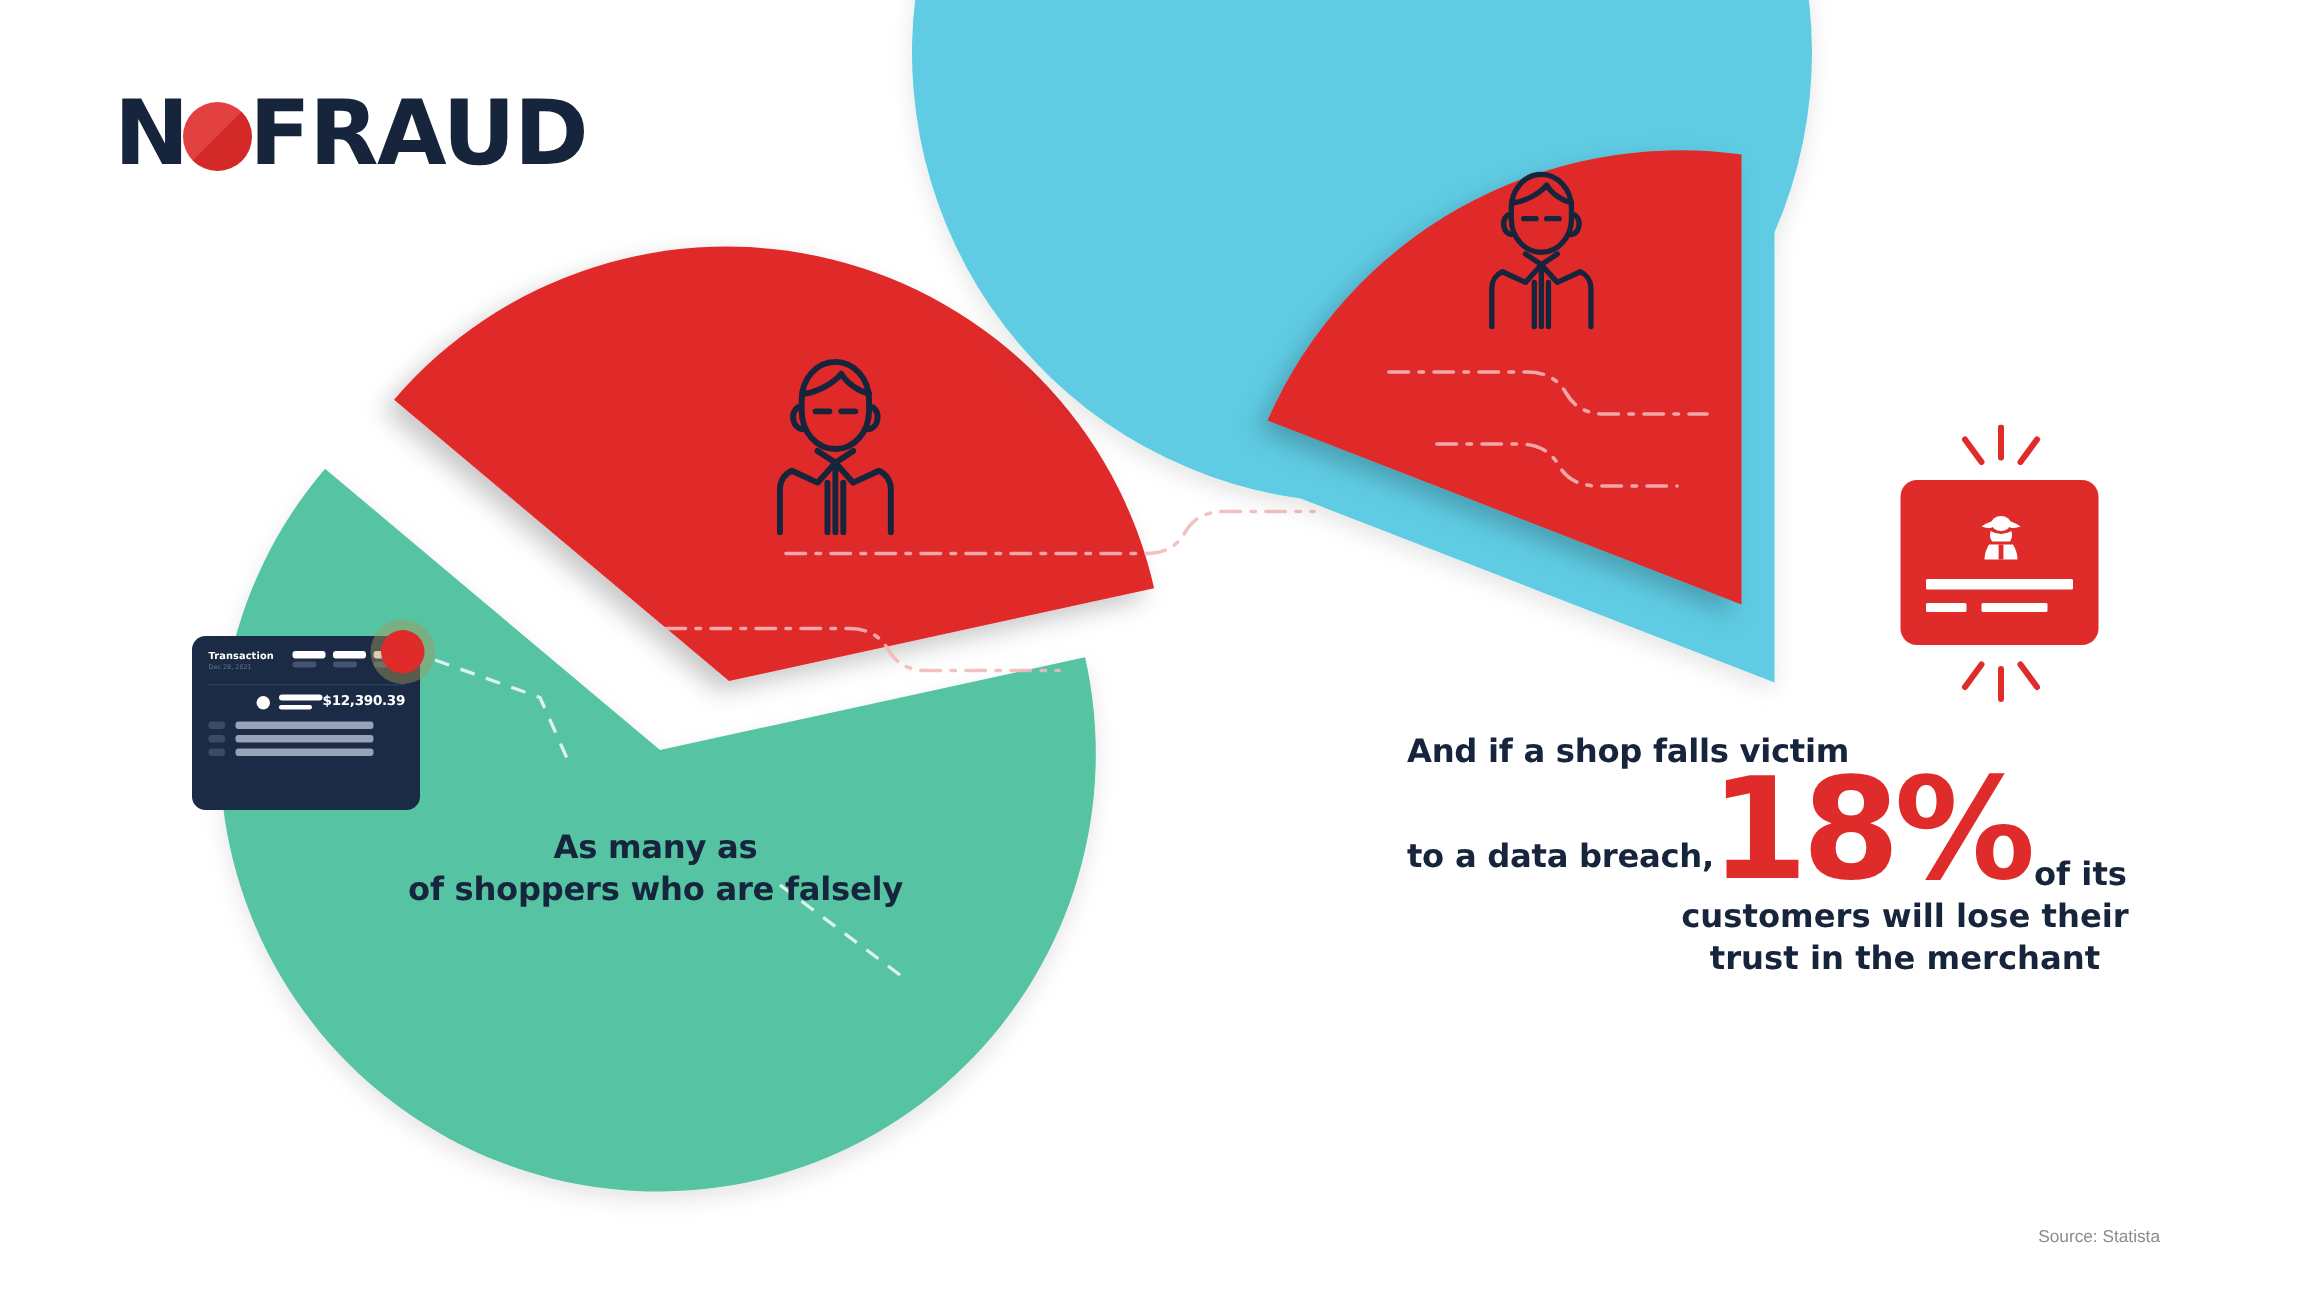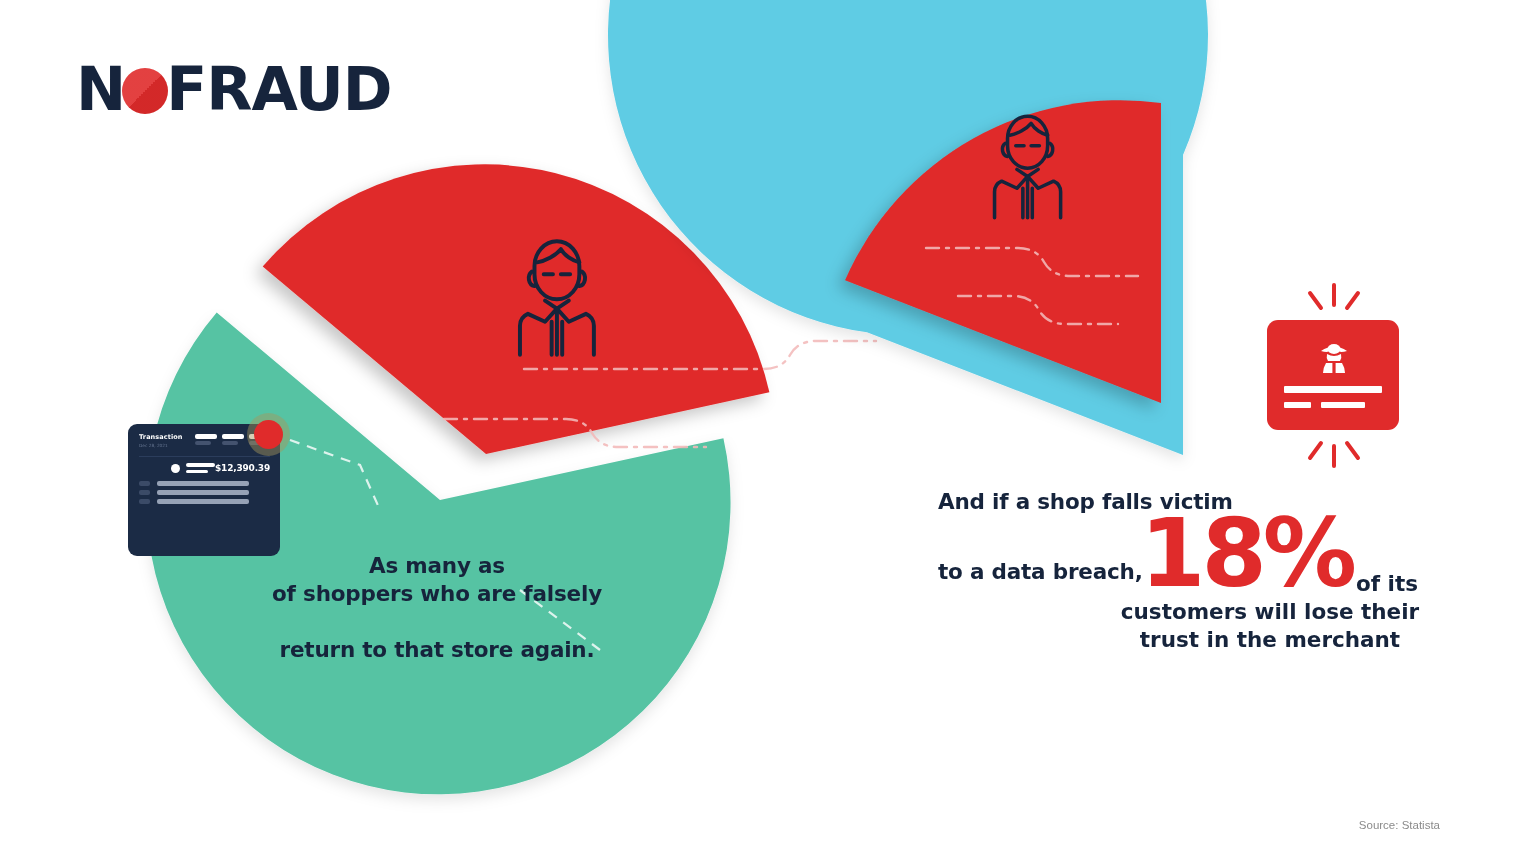--- a/index.html
+++ b/index.html
@@ -105,21 +105,21 @@
     font-family:"DejaVu Sans", sans-serif;
     font-weight:bold;
     line-height:1.30;
   }
   #right-tail .ofits { display:block; text-align:right; padding-right:2px; }
 
   
   #txcard {
     position:absolute;
     left:128px; top:424px;
-    width:152px; height:132px;
+    width:152px; height:116px;
     background:#1b2b45;
     border-radius:9px;
     padding:9px 10px 8px 11px;
   }
   #txcard .row1 { display:flex; align-items:flex-start; }
   #txcard .tx-title {
     color:#ffffff;
     font-size:6.5px;
     font-weight:bold;
     font-family:"DejaVu Sans", sans-serif;
@@ -300,21 +300,20 @@
     <g fill="none" stroke="#ffffff" stroke-width="2.2" stroke-dasharray="10 8" opacity="0.8">
       <path d="M 290 440 L 360 465 L 380 510"></path>
       <path d="M 520 590 L 600 650"></path>
     </g>
   </svg>
 
   <div id="left-text" class="stat-text">
     <span class="lead">As many as</span><br>
     <span>of shoppers who are falsely</span><br>
     <br>
-    <span>return to that store again.</span>
   </div>
 
   <div class="pie-wrap" style="left:830px; top:0px; width:706px; height:864px;">
     <svg class="pie-svg" width="706" height="864" viewBox="0 0 706 864">
       <defs>
         <filter id="wedgeShadowR" x="-40%" y="-40%" width="200%" height="200%">
           <feDropShadow dx="-7" dy="7" stdDeviation="8" flood-color="#000000" flood-opacity="0.22"></feDropShadow>
         </filter>
         <filter id="pieShadowR" x="-30%" y="-30%" width="180%" height="180%">
           <feDropShadow dx="0" dy="6" stdDeviation="7" flood-color="#000000" flood-opacity="0.10"></feDropShadow>

